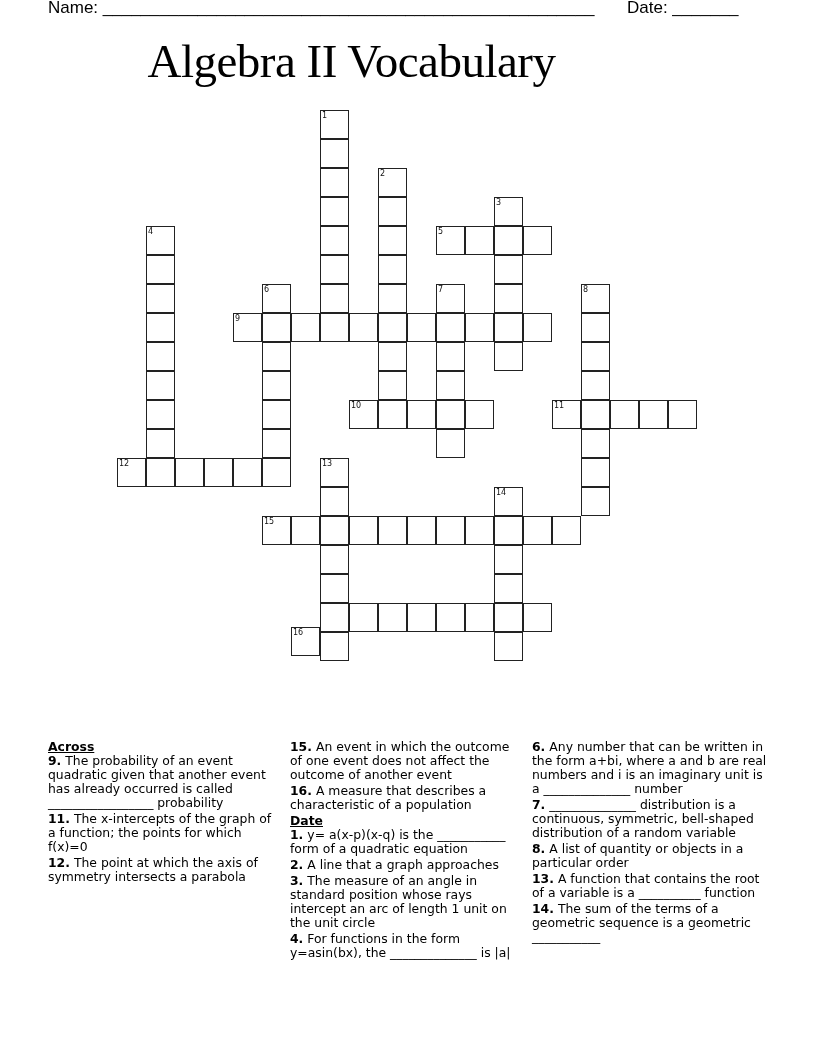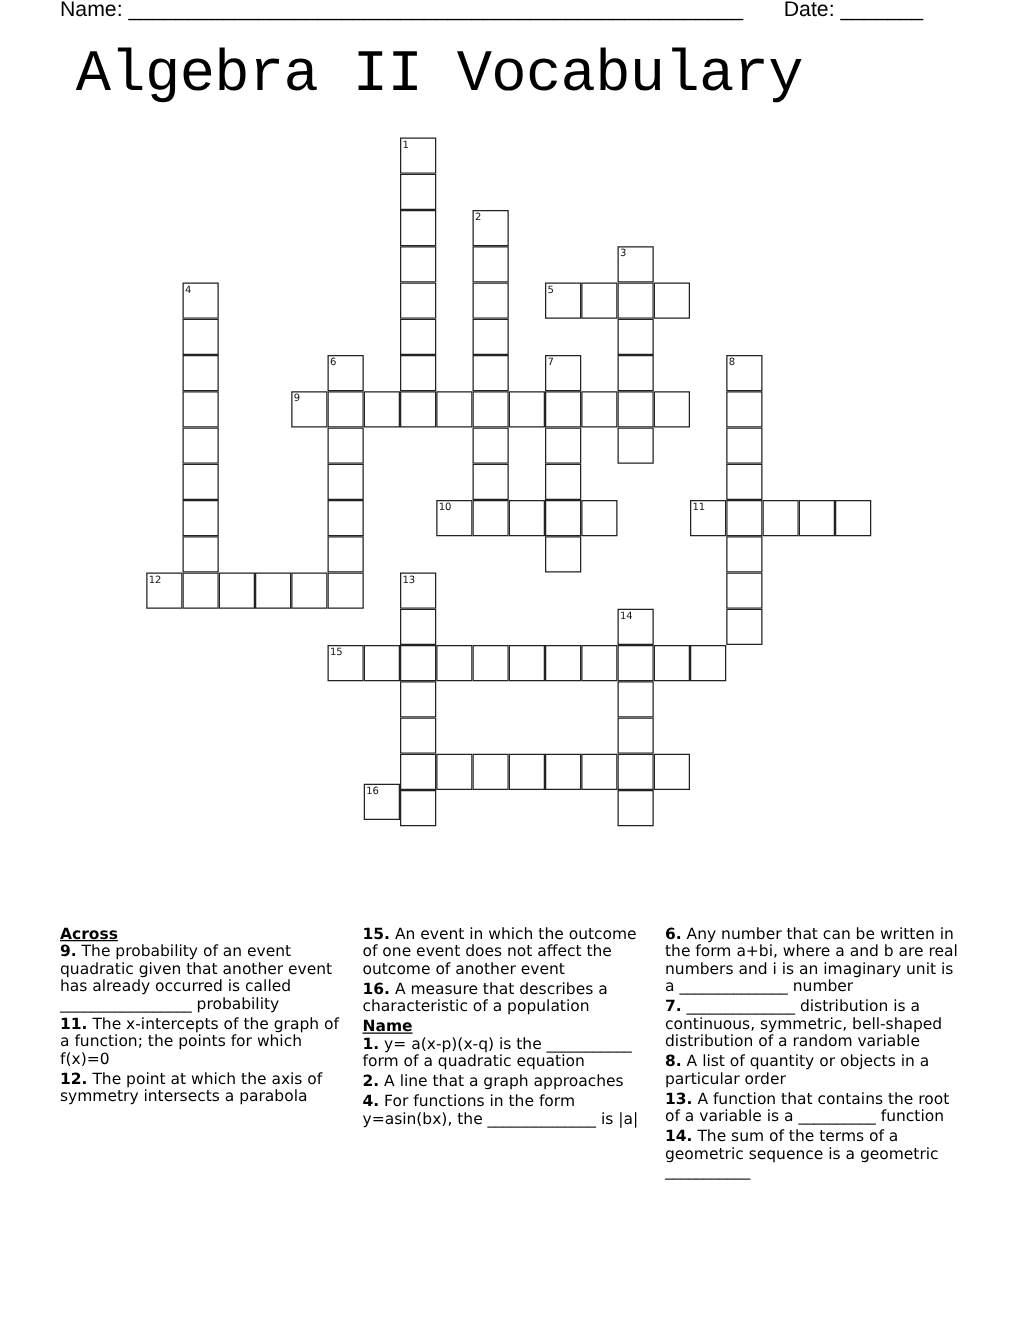--- a/index.html
+++ b/index.html
@@ -1,20 +1,20 @@
 <!DOCTYPE html>
 <html><head>
   <meta charset="utf-8">
   <style>
     html, body { margin: 0; padding: 0; background: #ffffff; }
     body { width: 816px; height: 1056px; position: relative; overflow: hidden; font-family: "DejaVu Sans", sans-serif; color: #000; }
     .header-line { position: absolute; top: -2px; left: 0; width: 816px; height: 22px; font-family: "Liberation Sans", sans-serif; font-size: 17px; }
     .header-line .name { position: absolute; left: 48px; top: 0; }
     .header-line .date { position: absolute; left: 627px; top: 0; }
-    .title { position: absolute; top: 34px; left: 0; width: 703px; text-align: center; font-family: Liberation Mono, monospace; font-size: 47px; letter-spacing: -0.5px; }
+    .title { position: absolute; top: 34px; left: 0; width: 703px; text-align: center; font-family: Liberation Serif, serif; font-size: 47px; letter-spacing: -0.5px; }
     .grid { position: absolute; left: 0; top: 0; width: 816px; height: 680px; }
     .cell { position: absolute; width: 29px; height: 29px; box-sizing: border-box; border: 1.5px solid #222; background: #fff; }
     .cell .num { position: absolute; left: 1px; top: 0px; font-family: "DejaVu Sans", sans-serif; font-size: 8px; line-height: 9px; color: #111; }
     .clues { position: absolute; top: 740px; font-family: "DejaVu Sans", sans-serif; font-size: 12.4px; line-height: 14px; }
     .col1 { left: 48px; width: 232px; }
     .col2 { left: 290px; width: 232px; }
     .col3 { left: 532px; width: 240px; }
     .clue { margin-bottom: 2px; }
     .clue b { font-weight: bold; }
     .section-head { font-weight: bold; text-decoration: underline; }
@@ -169,23 +169,24 @@
 <div class="clues col1">
   <div class="section-head">Across</div>
   <div class="clue"><b>9.</b> <span>The probability of an event quadratic given that another event has already occurred is called _________________ probability</span></div>
   <div class="clue"><b>11.</b> <span>The x-intercepts of the graph of a function; the points for which f(x)=0</span></div>
   <div class="clue"><b>12.</b> <span>The point at which the axis of symmetry intersects a parabola</span></div>
 </div>
 
 <div class="clues col2">
   <div class="clue"><b>15.</b> <span>An event in which the outcome of one event does not affect the outcome of another event</span></div>
   <div class="clue"><b>16.</b> <span>A measure that describes a characteristic of a population</span></div>
-  <div class="section-head">Name</div>
+  <div class="section-head">Date</div>
   <div class="clue"><b>1.</b> <span>y= a(x-p)(x-q) is the ___________ form of a quadratic equation</span></div>
   <div class="clue"><b>2.</b> <span>A line that a graph approaches</span></div>
+  <div class="clue"><b>3.</b> <span>The measure of an angle in standard position whose rays intercept an arc of length 1 unit on the unit circle</span></div>
   <div class="clue"><b>4.</b> <span>For functions in the form y=asin(bx), the ______________ is |a|</span></div>
 </div>
 
 <div class="clues col3">
   <div class="clue"><b>6.</b> <span>Any number that can be written in the form a+bi, where a and b are real numbers and i is an imaginary unit is a ______________ number</span></div>
   <div class="clue"><b>7.</b> <span>______________ distribution is a continuous, symmetric, bell-shaped distribution of a random variable</span></div>
   <div class="clue"><b>8.</b> <span>A list of quantity or objects in a particular order</span></div>
   <div class="clue"><b>13.</b> <span>A function that contains the root of a variable is a __________ function</span></div>
   <div class="clue"><b>14.</b> <span>The sum of the terms of a geometric sequence is a geometric ___________</span></div>
 </div>

